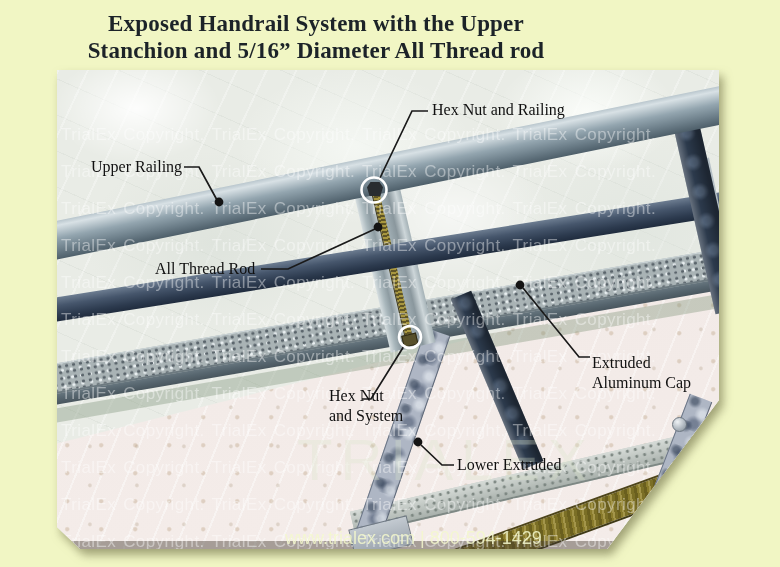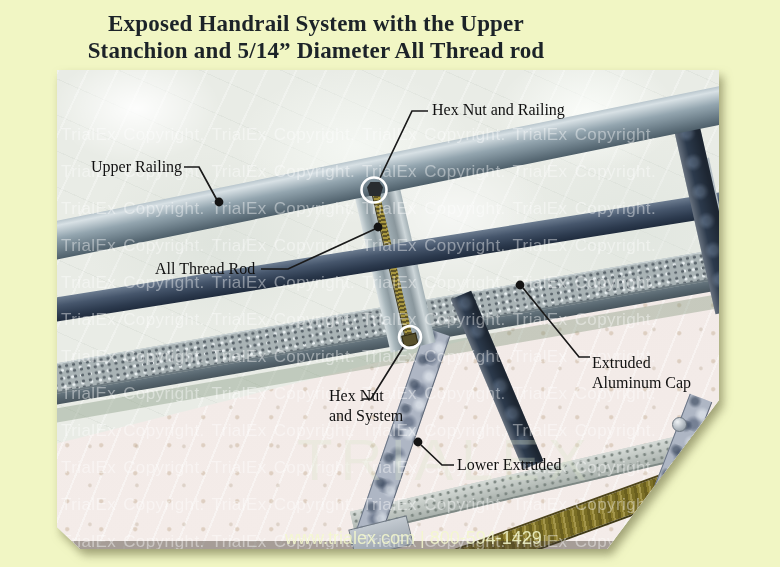--- a/index.html
+++ b/index.html
@@ -133,21 +133,21 @@
   #lbl-extruded{left:592px;top:341px;margin-top:12px;}
   #lbl-lower-stanchion{left:457px;top:455px;}
   
   #overlay{position:absolute;left:0;top:0;z-index:25;pointer-events:none;}
 </style>
 </head>
 <body style="background: rgb(241, 246, 196);">
 
 <div class="title-block">
   <div>Exposed Handrail System with the Upper</div>
-  <div>Stanchion and 5/14” Diameter All Thread rod</div>
+  <div>Stanchion and 5/16” Diameter All Thread rod</div>
 </div>
 
 <div class="photo-wrap">
   <div class="photo">
     <div class="layer bg-top"></div>
     <div class="layer deck"></div>
     <div class="band cap-shadow"></div>
     <div class="band fascia"></div>
     <div class="band cap"></div>
     <div class="layer sill"></div>

